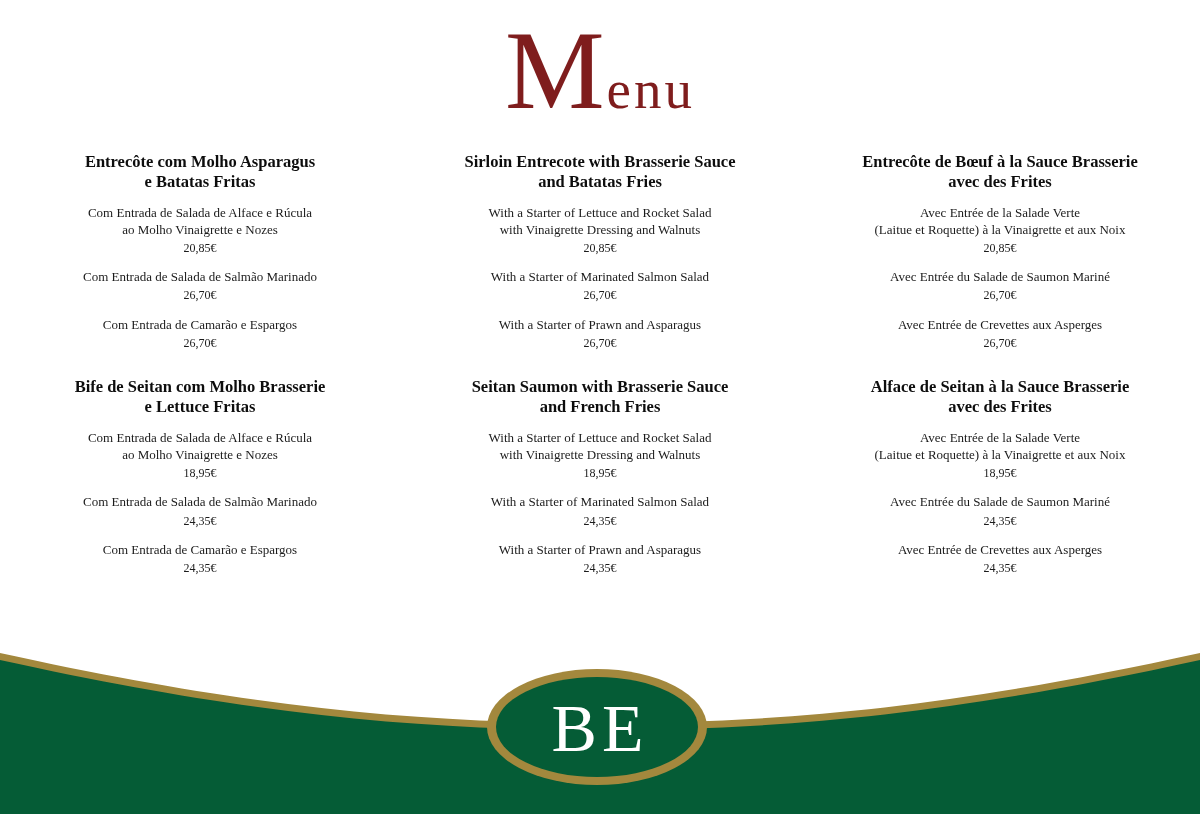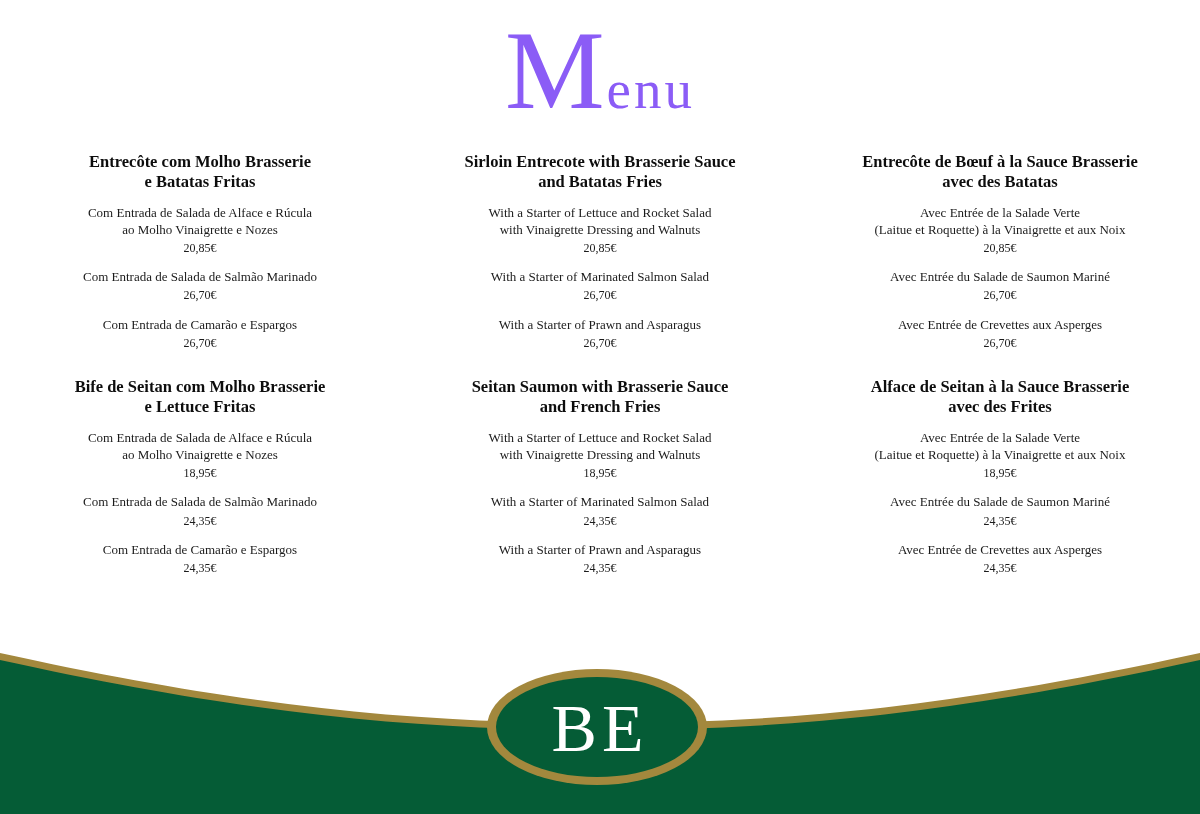--- a/index.html
+++ b/index.html
@@ -21,21 +21,21 @@
     box-sizing: border-box;
     height: 152px;
     padding-top: 14px;
     text-align: center;
   }
   .menu-title {
     display: inline-block;
     font-family: "Liberation Serif", serif;
     font-size: 55px;
     font-weight: 400;
-    color: #8b5cf6;
+    color: #7f1d1d;
     letter-spacing: 3px;
     line-height: 1;
   }
   .menu-title::first-letter {
     font-size: 112px;
     letter-spacing: 2px;
   }
 
   
   .menu-columns {
@@ -92,21 +92,21 @@
 </head>
 <body>
 
 <div class="title-block">
   <div class="menu-title">Menu</div>
 </div>
 
 <div class="menu-columns">
     <div class="menu-column">
       <div class="menu-section">
-    <div class="section-heading">Entrecôte com Molho Brasserie
+    <div class="section-heading">Entrecôte com Molho Asparagus
 e Batatas Fritas</div>
   <div class="menu-item">
     <div class="item-description">Com Entrada de Salada de Alface e Rúcula
 ao Molho Vinaigrette e Nozes</div>
     <div class="item-price">20,85€</div>
   </div>
         <div class="menu-item">
     <div class="item-description">Com Entrada de Salada de Salmão Marinado</div>
     <div class="item-price">26,70€</div>
   </div>
@@ -165,21 +165,21 @@
   </div>
         <div class="menu-item">
     <div class="item-description">With a Starter of Prawn and Asparagus</div>
     <div class="item-price">24,35€</div>
   </div>
       </div>
     </div>
     <div class="menu-column">
       <div class="menu-section">
     <div class="section-heading">Entrecôte de Bœuf à la Sauce Brasserie
-avec des Batatas</div>
+avec des Frites</div>
   <div class="menu-item">
     <div class="item-description">Avec Entrée de la Salade Verte
 (Laitue et Roquette) à la Vinaigrette et aux Noix</div>
     <div class="item-price">20,85€</div>
   </div>
         <div class="menu-item">
     <div class="item-description">Avec Entrée du Salade de Saumon Mariné</div>
     <div class="item-price">26,70€</div>
   </div>
         <div class="menu-item">

